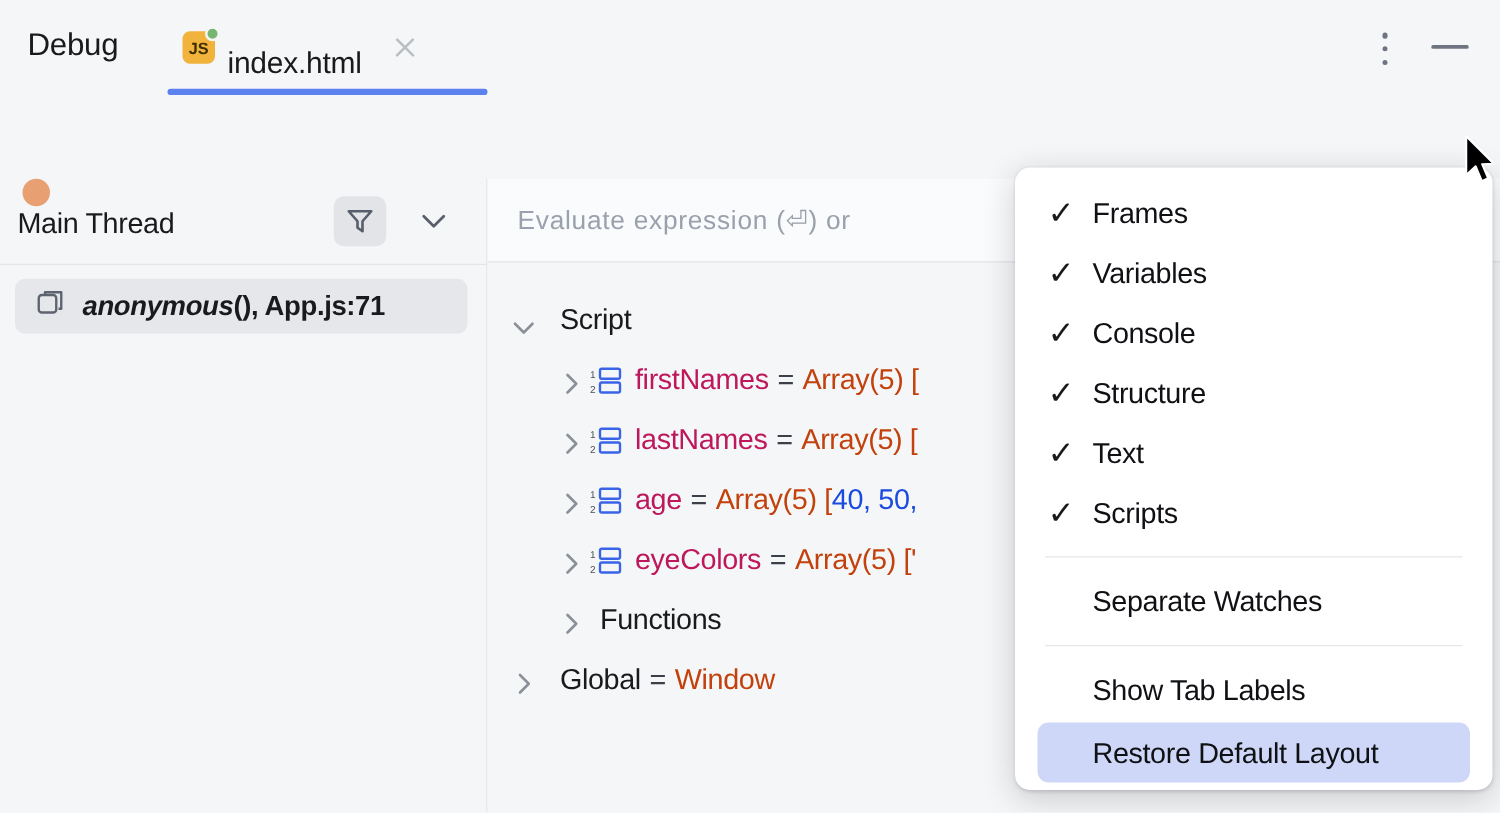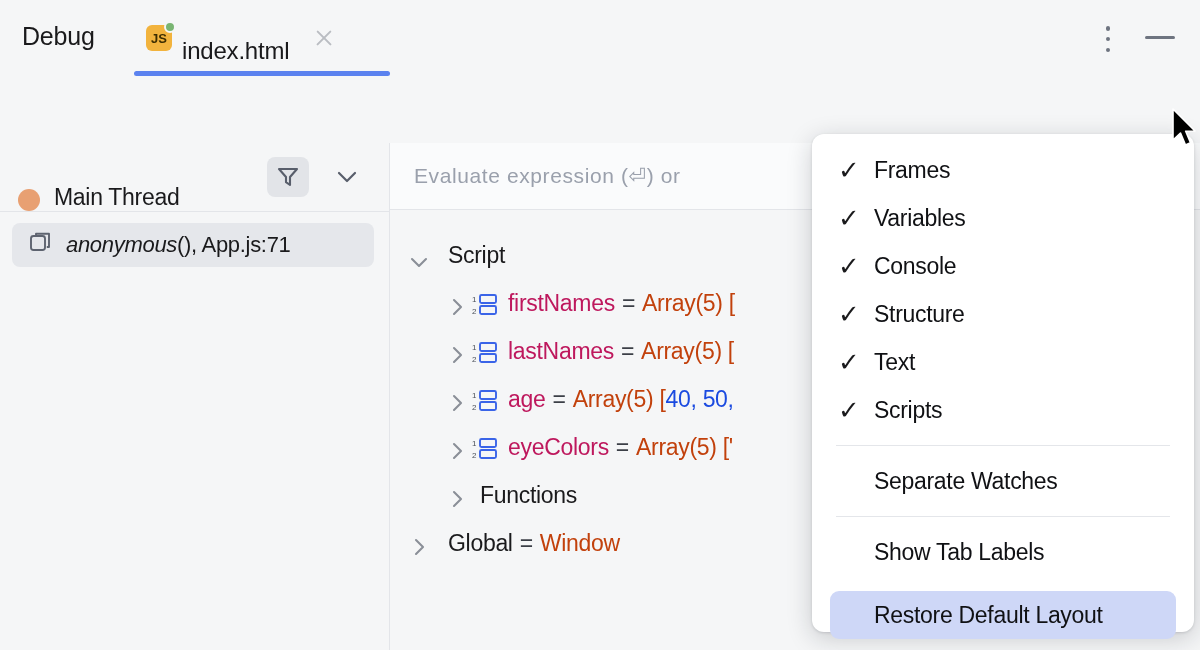--- a/index.html
+++ b/index.html
@@ -89,21 +89,21 @@
     display: flex; align-items: center; justify-content: center;
   }
 
   
   .left-panel {
     position: absolute; left: 0; top: 143px; width: 389px; height: 507px;
     background: #f5f6f7;
   }
   .thread-row {
     position: absolute; left: 0; top: 0; width: 389px; height: 68px;
-    display: flex; align-items: flex-end;
+    display: flex; align-items: flex-start; flex-direction: column;
   }
   .thread-dot {
     margin-left: 18px; width: 22px; height: 22px; border-radius: 50%; background: #e8a072;
   }
   .thread-label { margin-left: 14px; font-size: 23px; color: #1a1a1c; letter-spacing: -0.3px; }
   .filter-btn {
     position: absolute; left: 267px; top: 14px; width: 42px; height: 40px;
     background: #e2e4e8; border-radius: 8px; display: flex; align-items: center; justify-content: center;
   }
   .thread-chev {
@@ -114,20 +114,21 @@
     position: absolute; left: 0; top: 68px; width: 389px; height: 1px; background: #e3e5e9;
   }
   .frame-row {
     position: absolute; left: 12px; top: 80px; width: 362px; height: 44px;
     background: #e5e7eb; border-radius: 8px;
     display: flex; align-items: center; padding-left: 16px;
   }
   .frame-text {
     margin-left: 12px; font-size: 22px; color: #1a1a1c; letter-spacing: -0.3px;
     white-space: nowrap;
+    font-weight: bold;
   }
   .frame-text .it { font-style: italic; }
 
   .panel-divider-v {
     position: absolute; left: 389px; top: 143px; width: 1px; height: 507px; background: #e3e5e9;
   }
 
   
   .right-panel {
     position: absolute; left: 390px; top: 143px; width: 810px; height: 507px;
@@ -490,21 +491,21 @@
       <span class="menu-label">Separate Watches</span>
     </div>
 
     <div class="menu-sep"></div>
 
     <div class="menu-item">
       <span class="menu-check"></span>
       <span class="menu-label">Show Tab Labels</span>
     </div>
 
-    <div class="menu-item highlight" style="margin-top:15px">
+    <div class="menu-item highlight" style="margin-top:2px">
       <span class="menu-hl"></span>
       <span class="menu-check"></span>
       <span class="menu-label">Restore Default Layout</span>
     </div>
   </div>
 
   <div class="cursor">
     <svg width="30" height="44" viewBox="0 0 30 44">
       <path d="M2 1 L2 32 L9.5 25 L14.5 37 L19.5 34.6 L14.7 23.3 L24 23 Z" fill="#000000" stroke="#ffffff" stroke-width="1.6" stroke-linejoin="round"></path>
     </svg>

